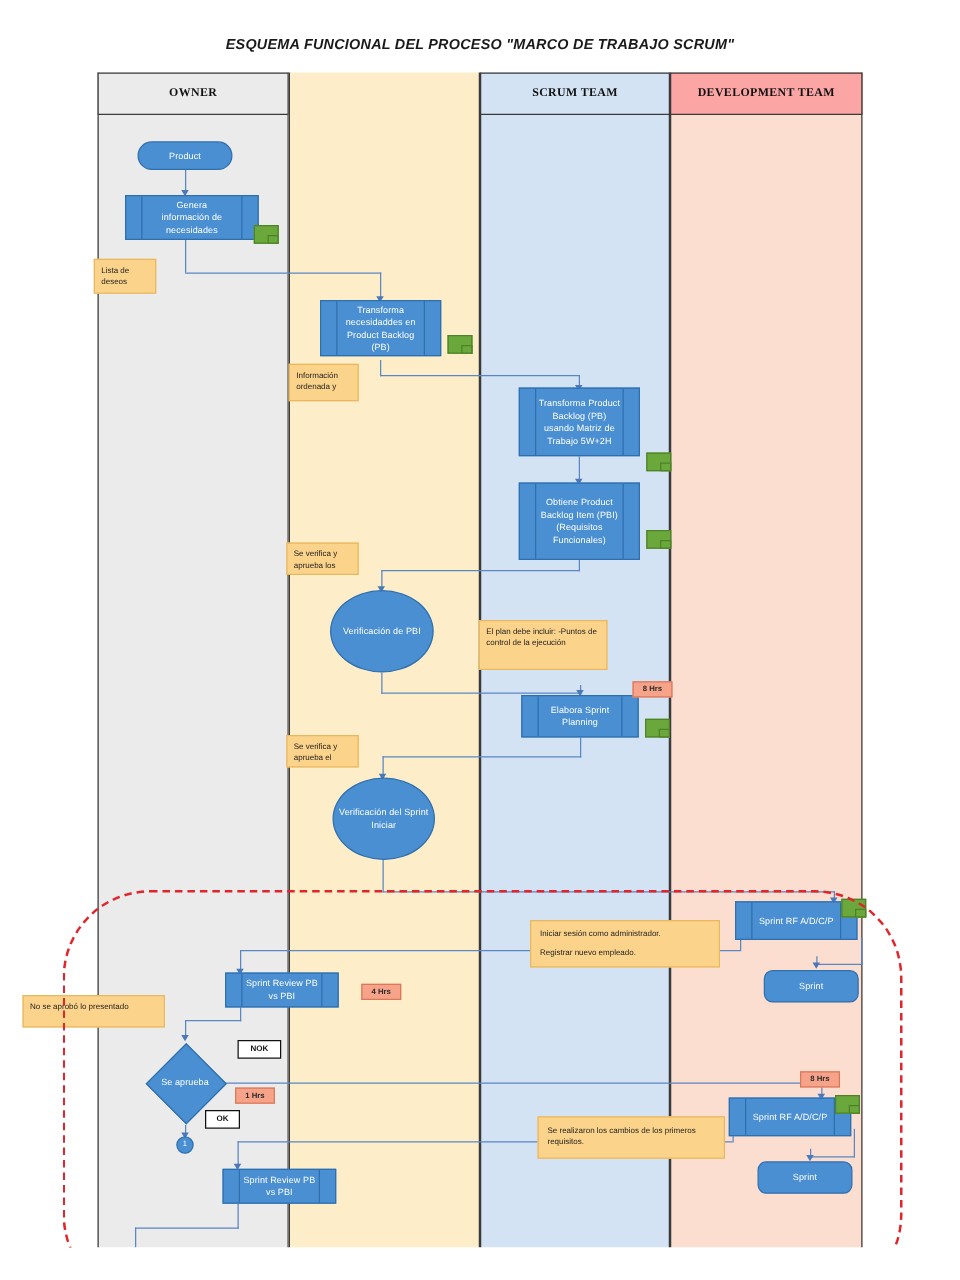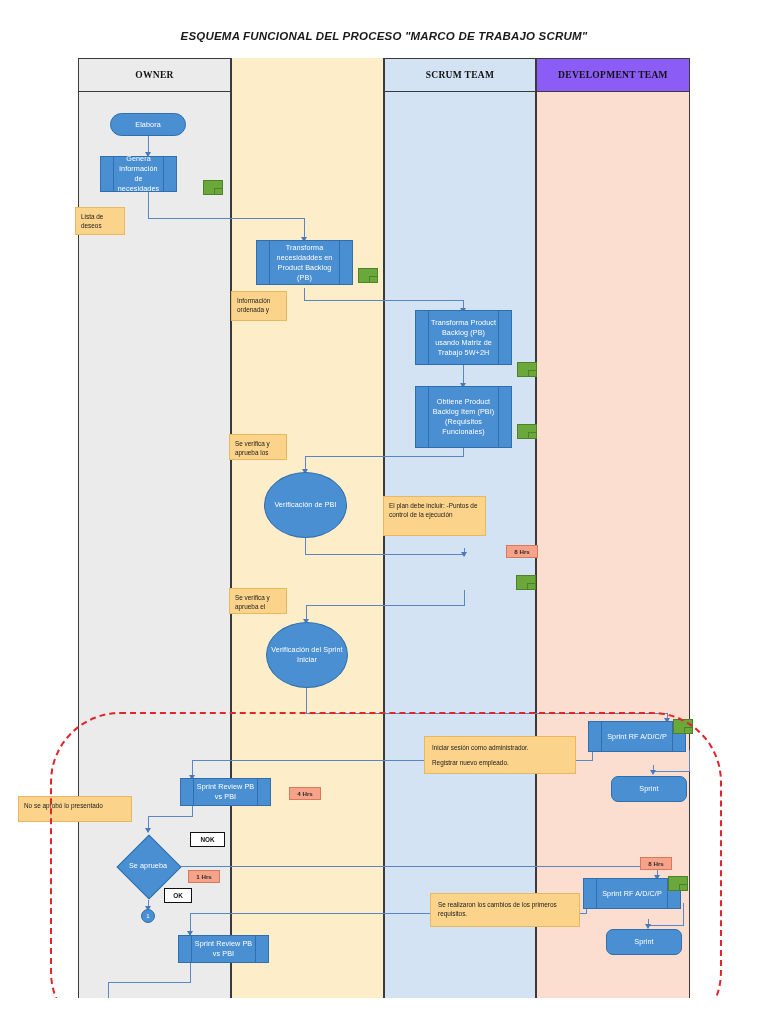--- a/index.html
+++ b/index.html
@@ -24,21 +24,21 @@
   .lane.l2{left:306px;width:152px;background:#d3e3f4;}
   .lane.l3{left:458px;width:154px;background:#fbded0;}
 
   .lane-head{position:absolute;top:0;height:34px;box-sizing:border-box;
      border:1.2px solid #3a3a3a;display:flex;align-items:center;
      justify-content:center;font-size:9.5px;font-weight:bold;color:#111;
      letter-spacing:.3px;font-family:Liberation Serif, serif;}
   .lane-head.h0{left:0;width:153px;background:#ebebeb;}
   .lane-head.h1{left:153px;width:153px;background:#fdeec9;}
   .lane-head.h2{left:306px;width:152px;background:#d3e3f4;}
-  .lane-head.h3{left:458px;width:154px;background:#8b5cf6;}
+  .lane-head.h3{left:458px;width:154px;background:#fca5a5;}
 
   
   .node{position:absolute;box-sizing:border-box;display:flex;
         align-items:center;justify-content:center;text-align:center;
         color:#ffffff;font-size:7.2px;line-height:10px;letter-spacing:.1px;}
 
   .proc{background:#4a8fd1;border:1px solid #2f6fae;}
   
   .proc.sub::before,.proc.sub::after{
       content:"";position:absolute;top:0;bottom:0;width:1px;background:#2f6fae;}
@@ -175,36 +175,37 @@
 
   <div class="ln lnh" style="left:190px;top:913px;width:396px;"></div>
   <div class="ln lnv" style="left:586px;top:903px;height:11px;"></div>
   <div class="ln lnv" style="left:190px;top:913px;height:20px;"></div>
   <div class="arr down" style="left:187px;top:931px;"></div>
 
   <div class="ln lnv" style="left:190px;top:963px;height:20px;"></div>
   <div class="ln lnh" style="left:108px;top:982px;width:83px;"></div>
   <div class="ln lnv" style="left:108px;top:982px;height:16px;"></div>
 
-  <div class="node term" style="left:110px;top:113px;width:76px;height:23px;">Elabora</div>
-
-  <div class="node proc sub" style="left:100px;top:156px;width:77px;height:36px;padding:0 22px;">Genera información de necesidades</div>
+  <div class="node term" style="left:110px;top:113px;width:76px;height:23px;">Product</div>
+
+  <div class="node proc sub" style="left:100px;top:156px;width:107px;height:36px;padding:0 22px;">Genera información de necesidades</div>
   <div class="flag" style="left:203px;top:180px;"></div>
 
   <div class="node proc sub" style="left:256px;top:240px;width:97px;height:45px;padding:0 14px;">Transforma necesidaddes en Product Backlog (PB)</div>
   <div class="flag" style="left:358px;top:268px;"></div>
 
   <div class="node proc sub" style="left:415px;top:310px;width:97px;height:55px;padding:0 14px;">Transforma Product Backlog (PB) usando Matriz de Trabajo 5W+2H</div>
   <div class="flag" style="left:517px;top:362px;"></div>
 
   <div class="node proc sub" style="left:415px;top:386px;width:97px;height:62px;padding:0 14px;">Obtiene  Product Backlog Item (PBI) (Requisitos Funcionales)</div>
   <div class="flag" style="left:517px;top:424px;"></div>
 
   <div class="node ellipse" style="left:264px;top:472px;width:83px;height:66px;">Verificación de PBI</div>
 
+  <div class="node proc sub" style="left:417px;top:556px;width:94px;height:34px;padding:0 14px;">Elabora Sprint Planning</div>
   <div class="flag" style="left:516px;top:575px;"></div>
   <div class="badge" style="left:506px;top:545px;width:32px;height:13px;">8 Hrs</div>
 
   <div class="node ellipse" style="left:266px;top:622px;width:82px;height:66px;">Verificación del Sprint Iniciar</div>
 
   <div class="node proc sub" style="left:588px;top:721px;width:98px;height:31px;padding:0 14px;">Sprint RF A/D/C/P</div>
   <div class="flag" style="left:673px;top:719px;"></div>
 
   <div class="node rounded" style="left:611px;top:776px;width:76px;height:26px;">Sprint</div>
 

